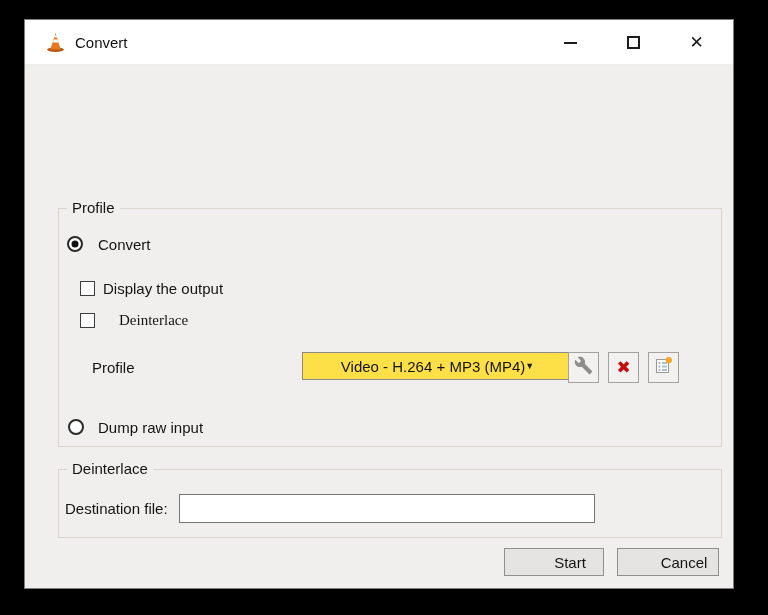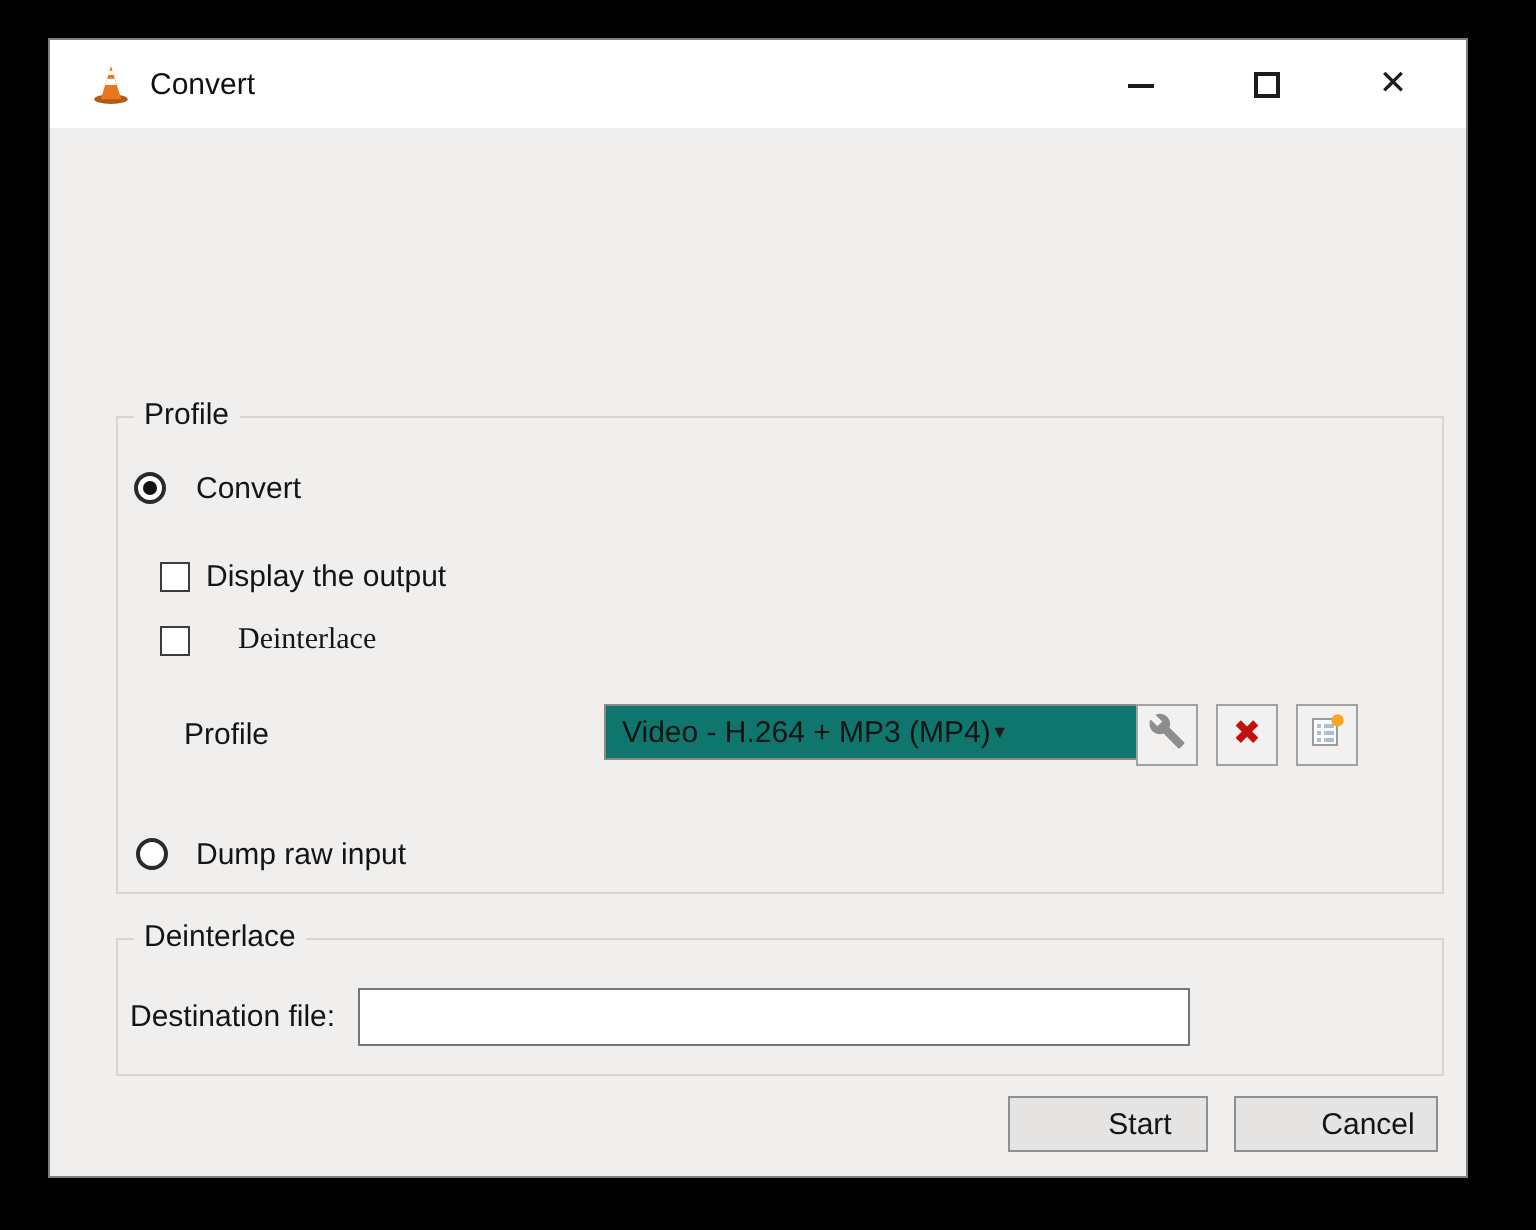--- a/index.html
+++ b/index.html
@@ -70,22 +70,22 @@
   .convert-radio { left:8px; top:27px; }
   .convert-label { position:absolute; left:39px; top:27px; }
   .display-checkbox { left:21px; top:72px; }
   .display-label { position:absolute; left:44px; top:71px; }
   .deinterlace-checkbox { left:21px; top:104px; }
   .deinterlace-label { position:absolute; left:60px; top:103px;font-family:Liberation Serif, serif; }
 
   .profile-label { position:absolute; left:33px; top:150px; }
   .profile-combo {
     position:absolute; left:243px; top:143px; width:272px; height:28px;
-    border:1px solid #8a8a8a; background:#0f766e;
-    display:flex; align-items:center; justify-content:flex-start;
+    border:1px solid #8a8a8a; background:#fde047;
+    display:flex; align-items:center; justify-content:center;
     padding:0 9px 0 8px; font-size:15px; color:#141414; cursor:default;
   }
   .combo-arrow { font-size:9px; color:#1c1c1c; }
 
   .tool-btn {
     position:absolute; top:143px; width:31px; height:31px;
     background:#f2f1ef; border:1px solid #a2a2a2;
     display:flex; align-items:center; justify-content:center; cursor:default;
   }
   .btn-wrench { left:509px; }

